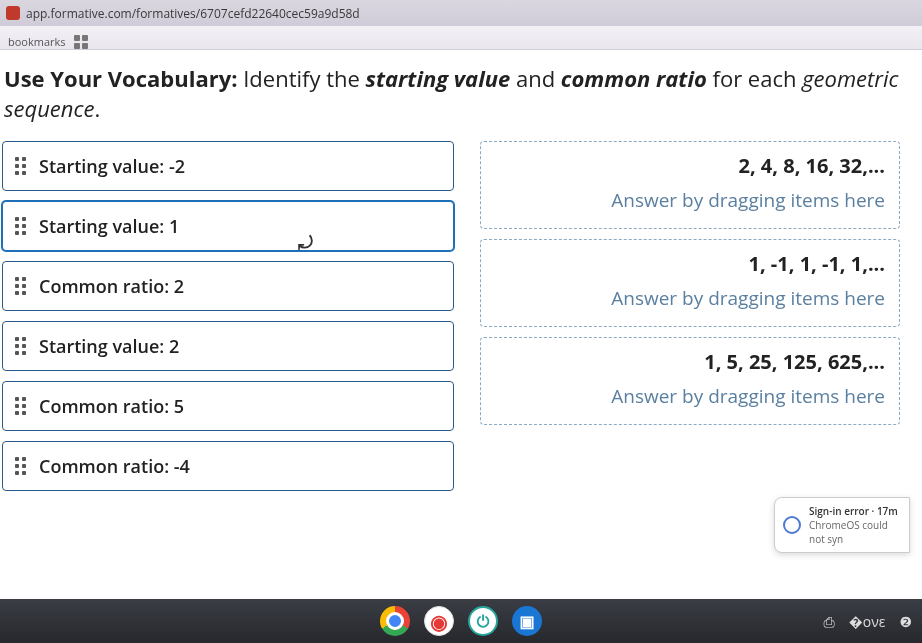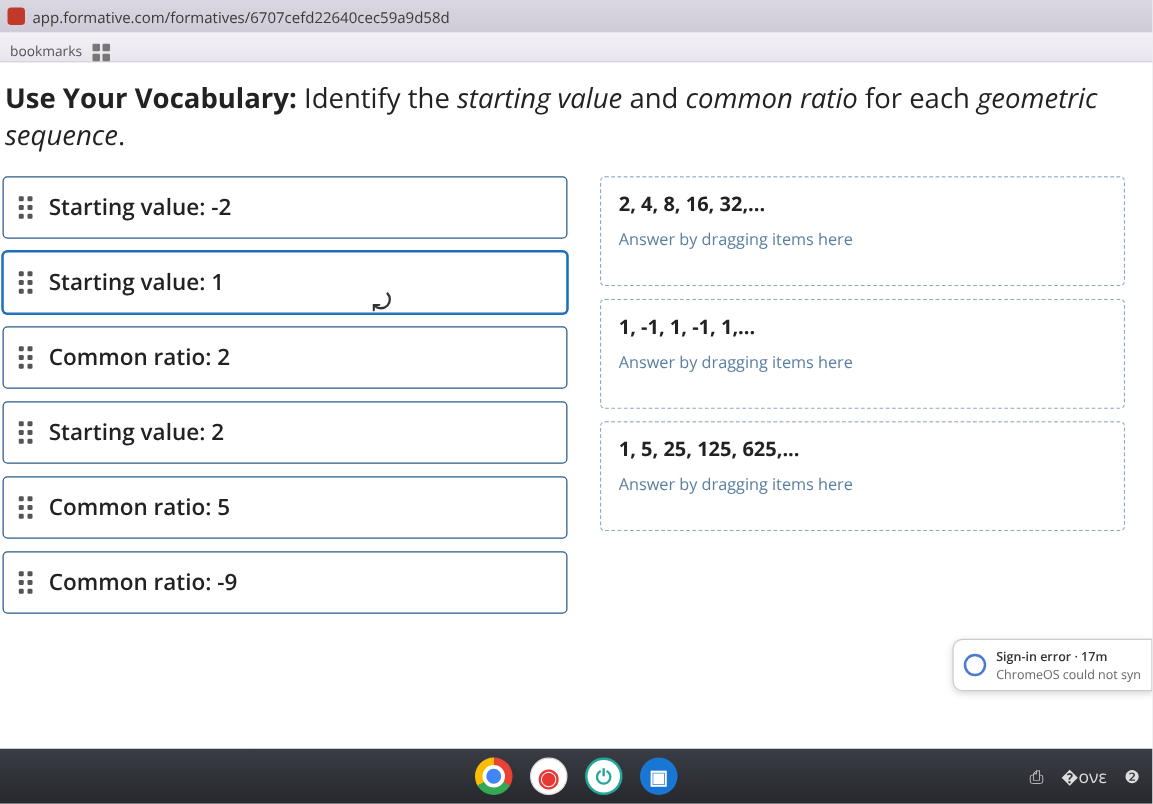--- a/index.html
+++ b/index.html
@@ -6,35 +6,35 @@
   html, body { width: 922px; height: 643px; font-family: "Open Sans", "Segoe UI", Arial, sans-serif; overflow: hidden; background: #e8e8ec; }
   .chrome-bar { height: 26px; background: linear-gradient(#dad7e0, #cfcbd8); display: flex; align-items: center; font-size: 12px; color: #3a3a3a; padding: 0 6px; gap: 6px; }
   .url-box { flex: 0 0 auto; display: flex; align-items: center; gap: 6px; }
   .site-icon { width: 14px; height: 14px; background: #c0392b; border-radius: 3px; display: inline-block; }
   .bookmarks-bar { height: 24px; background: linear-gradient(#f3f0f6, #e8e5ee); display: flex; align-items: flex-end; font-size: 11px; color: #555; padding: 0 8px; gap: 8px; border-bottom: 1px solid #d0cdd6; }
   .apps-icon { width: 14px; height: 14px; display: grid; grid-template-columns: 1fr 1fr; grid-template-rows: 1fr 1fr; gap: 2px; }
   .apps-icon span { background: #777; border-radius: 1px; }
   .page { background: #fff; height: calc(643px - 26px - 24px - 44px); padding: 14px 10px 0 2px; overflow: hidden; position: relative; }
   .prompt { font-size: 22px; line-height: 1.35; color: #222; margin: 0 0 18px 2px; font-weight: 400; }
   .prompt b { font-weight: 700; }
-  .prompt em { font-style: italic; font-weight: 400; }
+  .prompt em { font-style: italic; font-weight: 700; }
   .prompt .emr { font-style: italic; font-weight: 400; }
-  .columns { display: flex; gap: 26px; }
+  .columns { display: flex; gap: 26px; text-align: right; }
   .left-col { width: 452px; display: flex; flex-direction: column; gap: 10px; }
   .right-col { width: 420px; display: flex; flex-direction: column; gap: 10px; }
   .drag-item { border: 1.5px solid #2a5b8a; border-radius: 4px; background: #fff; height: 50px; display: flex; align-items: center; padding: 0 12px; gap: 12px; font-size: 18px; font-weight: 600; color: #222; cursor: grab; position: relative; }
   .drag-item.hover { border-color: #1d6fb8; box-shadow: 0 0 0 1px #1d6fb8; }
   .handle { width: 12px; height: 18px; display: grid; grid-template-columns: 1fr 1fr; grid-template-rows: repeat(3,1fr); gap: 2px; flex-shrink: 0; }
   .handle span { width: 4px; height: 4px; background: #555; border-radius: 1px; }
   .cursor { position: absolute; right: 140px; bottom: -4px; font-size: 18px; color: #333; pointer-events: none; }
   .drop-zone { border: 1.5px dashed #8aa9c4; border-radius: 4px; background: #fff; padding: 10px 14px 12px 14px; min-height: 88px; display: flex; flex-direction: column; gap: 8px; }
-  .seq { font-size: 16px; font-weight: 700; color: #222; }
-  .hint { font-size: 13px; color: #5a7fa0; font-weight: 400; }
+  .seq { font-size: 20px; font-weight: 700; color: #222; }
+  .hint { font-size: 19px; color: #5a7fa0; font-weight: 400; }
   .drop-zone.short { min-height: 50px; padding: 12px 14px; flex-direction: row; align-items: center; justify-content: space-between; }
-  .notif { position: absolute; right: 0; bottom: 46px; width: 160px; background: #fff; border: 1px solid #ccc; border-radius: 8px 0 0 8px; padding: 6px 8px; font-size: 10px; color: #666; display: flex; gap: 8px; align-items: center; box-shadow: 0 2px 6px rgba(0,0,0,0.15); }
+  .notif { position: absolute; right: 12px; bottom: 46px; width: 136px; background: #fff; border: 1px solid #ccc; border-radius: 8px 0 0 8px; padding: 6px 8px; font-size: 10px; color: #666; display: flex; gap: 8px; align-items: center; box-shadow: 0 2px 6px rgba(0,0,0,0.15); }
   .notif .circ { width: 18px; height: 18px; border: 2px solid #4a7bd0; border-radius: 50%; flex-shrink: 0; }
   .notif .t1 { color: #333; font-weight: 600; }
   .shelf { height: 44px; background: linear-gradient(#3a3d44, #26282d); display: flex; align-items: center; padding: 0 10px; position: relative; }
   .shelf-center { position: absolute; left: 50%; transform: translateX(-50%); display: flex; gap: 14px; align-items: center; }
   .shelf-icon { width: 30px; height: 30px; border-radius: 50%; display: flex; align-items: center; justify-content: center; font-weight: 700; }
   .shelf-right { margin-left: auto; display: flex; gap: 14px; align-items: center; color: #ddd; font-size: 14px; }
   .chrome-logo { background: conic-gradient(#ea4335 0 120deg, #34a853 120deg 240deg, #fbbc05 240deg 360deg); position: relative; }
   .chrome-logo::after { content: ""; position: absolute; width: 12px; height: 12px; background: #4285f4; border: 3px solid #fff; border-radius: 50%; }
   .red-circ { background: #fff; color: #e53935; font-size: 20px; border: 1px solid #ddd; }
   .teal-circ { background: #fff; border: 2px solid #26a69a; color: #26a69a; font-size: 16px; }
@@ -127,21 +127,21 @@
       </div>
       <div class="drag-item">
         <span class="handle">
             <span></span>
             <span></span>
             <span></span>
             <span></span>
             <span></span>
             <span></span>
           </span>
-        <span>Common ratio: -9</span>
+        <span>Common ratio: -4</span>
       </div>
     </div>
 
     <div class="right-col">
       <div class="drop-zone">
         <div class="seq">2, 4, 8, 16, 32,...</div>
         <div class="hint">Answer by dragging items here</div>
       </div>
       <div class="drop-zone">
         <div class="seq">1, -1, 1, -1, 1,...</div>

